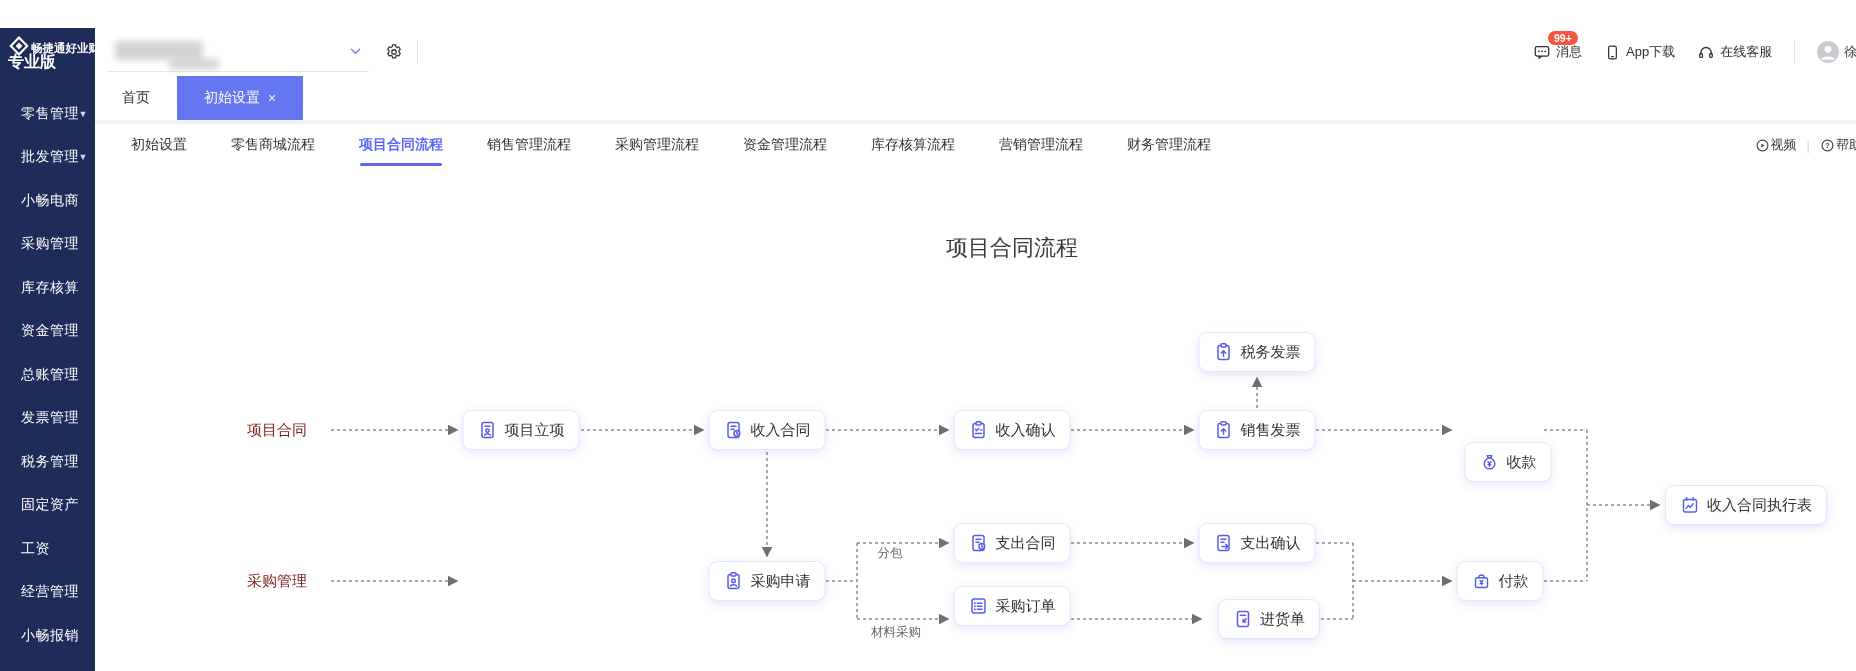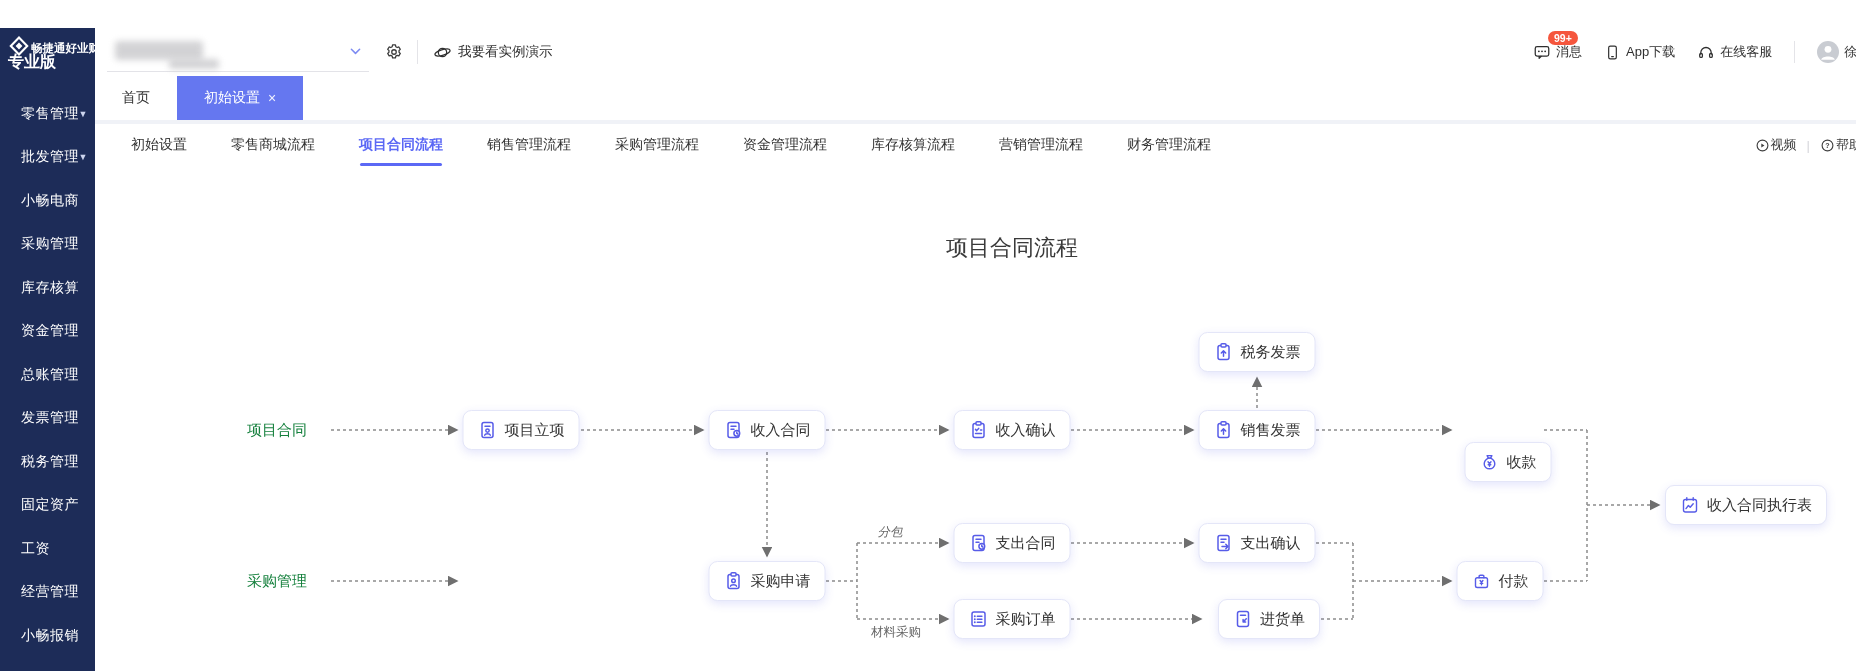--- a/index.html
+++ b/index.html
@@ -48,21 +48,21 @@
   
   .canvas{left:95px;top:166px;right:0;bottom:0;background:#fff}
   .flow-title{position:absolute;left:917px;top:67px;transform:translateX(-50%);font-size:22px;color:#3a3a3a;font-weight:400;white-space:nowrap}
   .edges{position:absolute;left:0;top:0}
   .e{fill:none;stroke:#8c8c8c;stroke-width:1.5;stroke-dasharray:3 3}
   .node{position:absolute;transform:translate(-50%,-50%);display:flex;align-items:center;gap:7px;height:38px;
         padding:0 14px;background:#fff;border:1px solid #e4e6f8;border-radius:9px;white-space:nowrap;
         box-shadow:0 3px 10px rgba(90,96,232,.16);cursor:pointer}
   .node .nicon{width:20px;height:20px;color:#575ce8;display:flex}
   .node .nlabel{font-size:15px;color:#333}
-  .flabel{position:absolute;transform:translate(-50%,-50%);font-size:15px;color:#15803d;white-space:nowrap}
+  .flabel{position:absolute;transform:translate(-50%,-50%);font-size:15px;color:#7f1d1d;white-space:nowrap}
   .blabel{position:absolute;transform:translate(-50%,-50%);font-size:12.5px;color:#666;white-space:nowrap}
   svg{display:block}
 </style>
 </head>
 <body>
 
 <div class="abs top-gap"></div>
 
 <div class="abs brand">
   <span class="mark">
@@ -85,29 +85,20 @@
         </svg>
     </span>
   </div>
   <span class="tb-icon-btn" style="left:290px">
     <svg width="18" height="18" viewBox="0 0 20 20" fill="none" stroke="currentColor" stroke-width="1.4" stroke-linejoin="round">
         <path d="M8.4 2.2h3.2l.4 1.9 1.6.9 1.8-.6 1.6 2.7-1.4 1.3v1.9l1.4 1.3-1.6 2.7-1.8-.6-1.6.9-.4 1.9H8.4l-.4-1.9-1.6-.9-1.8.6-1.6-2.7 1.4-1.3V8.4L3 7.1l1.6-2.7 1.8.6 1.6-.9z"></path>
         <circle cx="10" cy="10" r="2.5"></circle>
       </svg>
   </span>
   <span class="vdiv" style="left:322px"></span>
-  <div class="demo">
-    <span>
-      <svg width="19" height="19" viewBox="0 0 20 20" fill="none" stroke="currentColor" stroke-width="1.3">
-          <circle cx="10" cy="10" r="4.4"></circle>
-          <ellipse cx="10" cy="10" rx="8.3" ry="2.9" transform="rotate(-17 10 10)"></ellipse>
-        </svg>
-    </span>
-    <span>我要看实例演示</span>
-  </div>
   <div class="top-right">
     <div class="tb-item">
       <span>
         <svg width="18" height="18" viewBox="0 0 20 20" fill="none" stroke="currentColor" stroke-width="1.4" stroke-linejoin="round">
             <rect x="2.5" y="4" width="15" height="10.5" rx="2"></rect>
             <path d="M6.8 14.5V17l2.6-2.5"></path>
             <path d="M6.5 9.2h.01M10 9.2h.01M13.5 9.2h.01" stroke-width="2" stroke-linecap="round"></path>
           </svg>
       </span>
       <span>消息</span>
@@ -276,21 +267,21 @@
     <path class="e" d="M1214 453H1258"></path>
     <path class="e" d="M1258 377V453"></path>
     <path class="e" d="M1258 415H1356" marker-end="url(#arr)"></path>
     <path class="e" d="M1449 264H1492"></path>
     <path class="e" d="M1449 415H1492"></path>
     <path class="e" d="M1492 264V415"></path>
     <path class="e" d="M1492 339H1564" marker-end="url(#arr)"></path>
   </svg>
 <div class="flabel" style="left: 182px; top: 264px;">项目合同</div>
     <div class="flabel" style="left: 182px; top: 415px;">采购管理</div>
-    <div class="blabel" style="left: 795px; top: 366px; font-style: italic;">分包</div>
+    <div class="blabel" style="left: 795px; top: 387px;">分包</div>
     <div class="blabel" style="left: 801px; top: 466px;">材料采购</div>
     <div class="node" style="left: 426px; top: 264px;">
       <span class="nicon">
         <svg width="20" height="20" viewBox="0 0 20 20" fill="none" stroke="currentColor" stroke-width="1.5" stroke-linecap="round" stroke-linejoin="round">
           <rect x="4.5" y="2.5" width="11" height="15" rx="2"></rect>
           <path d="M7.5 6.3h5"></path>
           <circle cx="10" cy="10.6" r="1.7"></circle>
           <path d="M7.2 15.2c.4-1.9 5.2-1.9 5.6 0"></path>
         </svg>
       </span>
@@ -372,21 +363,21 @@
     <div class="node" style="left: 1162px; top: 377px;">
       <span class="nicon">
         <svg width="20" height="20" viewBox="0 0 20 20" fill="none" stroke="currentColor" stroke-width="1.5" stroke-linecap="round" stroke-linejoin="round">
           <rect x="4.5" y="2.5" width="11" height="15" rx="2"></rect>
           <path d="M7.5 6.3h5M7.5 9.3h3"></path>
           <path d="M8.5 13.5h6M12.3 11.3l2.2 2.2-2.2 2.2"></path>
         </svg>
       </span>
       <span class="nlabel">支出确认</span>
     </div>
-    <div class="node" style="left: 917px; top: 453px;">
+    <div class="node" style="left: 917px; top: 440px;">
       <span class="nicon">
         <svg width="20" height="20" viewBox="0 0 20 20" fill="none" stroke="currentColor" stroke-width="1.5" stroke-linecap="round" stroke-linejoin="round">
           <rect x="3.5" y="3" width="13" height="14" rx="2"></rect>
           <path d="M8.8 7.2h4.6M8.8 10.2h4.6M8.8 13.2h4.6"></path>
           <path d="M6.3 7.2h.01M6.3 10.2h.01M6.3 13.2h.01" stroke-width="1.9"></path>
         </svg>
       </span>
       <span class="nlabel">采购订单</span>
     </div>
     <div class="node" style="left: 1162px; top: 453px; margin-left: 12px;">

